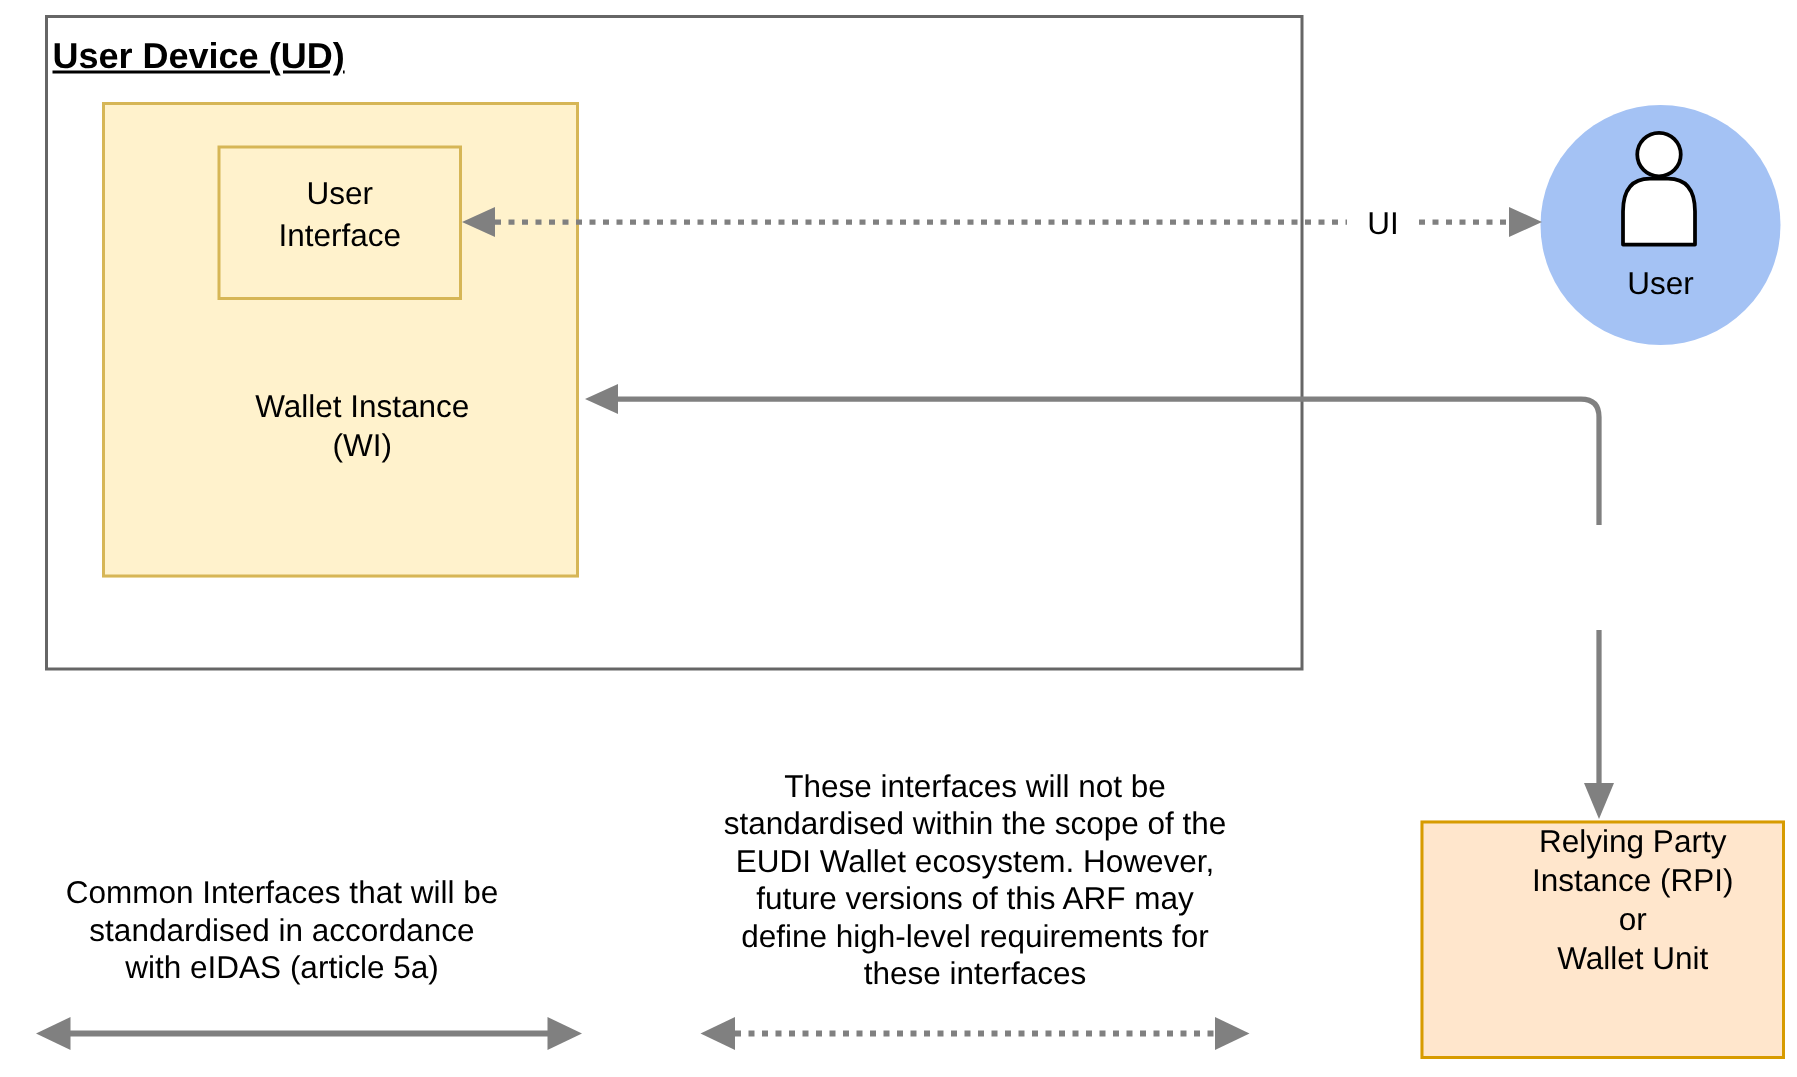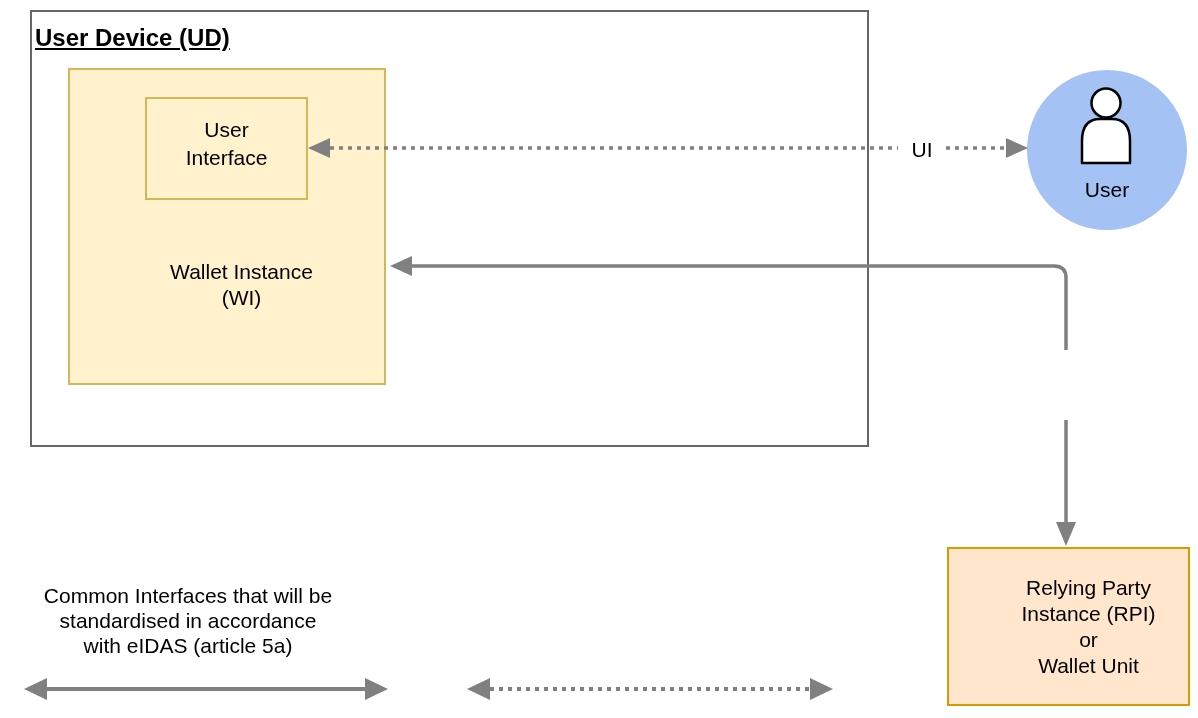--- a/index.html
+++ b/index.html
@@ -18,21 +18,21 @@
     position:relative;width:1198px;height:718px;background:#fff;
     font-family:"Liberation Sans","DejaVu Sans",sans-serif;
     color:var(--text-color);overflow:hidden;
   }
   .abs{position:absolute;box-sizing:border-box;}
   .label{white-space:pre-line;text-align:center;line-height:26px;font-size:21px;}
   #ud-box{left:30px;top:10px;width:839px;height:437px;border:2px solid var(--device-border);background:#fff;z-index:1;}
   #wi-box{left:68px;top:68px;width:318px;height:317px;background:var(--wallet-fill);border:2px solid var(--wallet-border);z-index:2;}
   #ui-box{left:145px;top:97px;width:163px;height:103px;background:var(--wallet-fill);border:2px solid var(--wallet-border);z-index:3;}
   #rp-box{left:947px;top:547px;width:243px;height:159px;background:var(--relying-fill);border:2px solid var(--relying-border);z-index:2;
-          display:flex;align-items:center;justify-content:center;padding-left:40px;}
+          display:flex;justify-content:center;padding-left:40px;}
   #user-circle{left:1027px;top:70px;width:160px;height:160px;border-radius:50%;background:var(--user-fill);z-index:2;}
   #edges{left:0;top:0;width:1198px;height:718px;z-index:5;pointer-events:none;}
   .txt{z-index:6;}
   #ud-label{left:35px;top:24px;font-size:24px;font-weight:bold;line-height:28px;text-decoration:underline;}
   #wi-label{left:68px;top:259px;width:347px;}
   #ui-label{left:145px;top:116px;width:163px;line-height:28px;}
   #user-label{left:1027px;top:177px;width:160px;}
   #ui-edge-label{left:892px;top:137px;width:60px;}
   #proximity-label{left:958px;top:339px;width:220px;font-size:22px;}
   #rp-label{line-height:26px;}
@@ -95,14 +95,20 @@
   <div class="abs txt" id="ud-label">User Device (UD)</div>
   <div class="abs txt label" id="wi-label">Wallet Instance
 (WI)</div>
   <div class="abs txt label" id="ui-label">User
 Interface</div>
   <div class="abs txt label" id="user-label">User</div>
   <div class="abs txt label" id="ui-edge-label">UI</div>
   <div class="abs txt label" id="legend-common">Common Interfaces that will be
 standardised in accordance
 with eIDAS (article 5a)</div>
+  <div class="abs txt label" id="legend-nonstd">These interfaces will not be
+standardised within the scope of the
+EUDI Wallet ecosystem. However,
+future versions of this ARF may
+define high-level requirements for
+these interfaces</div>
 
 </div>
 
 </body></html>

